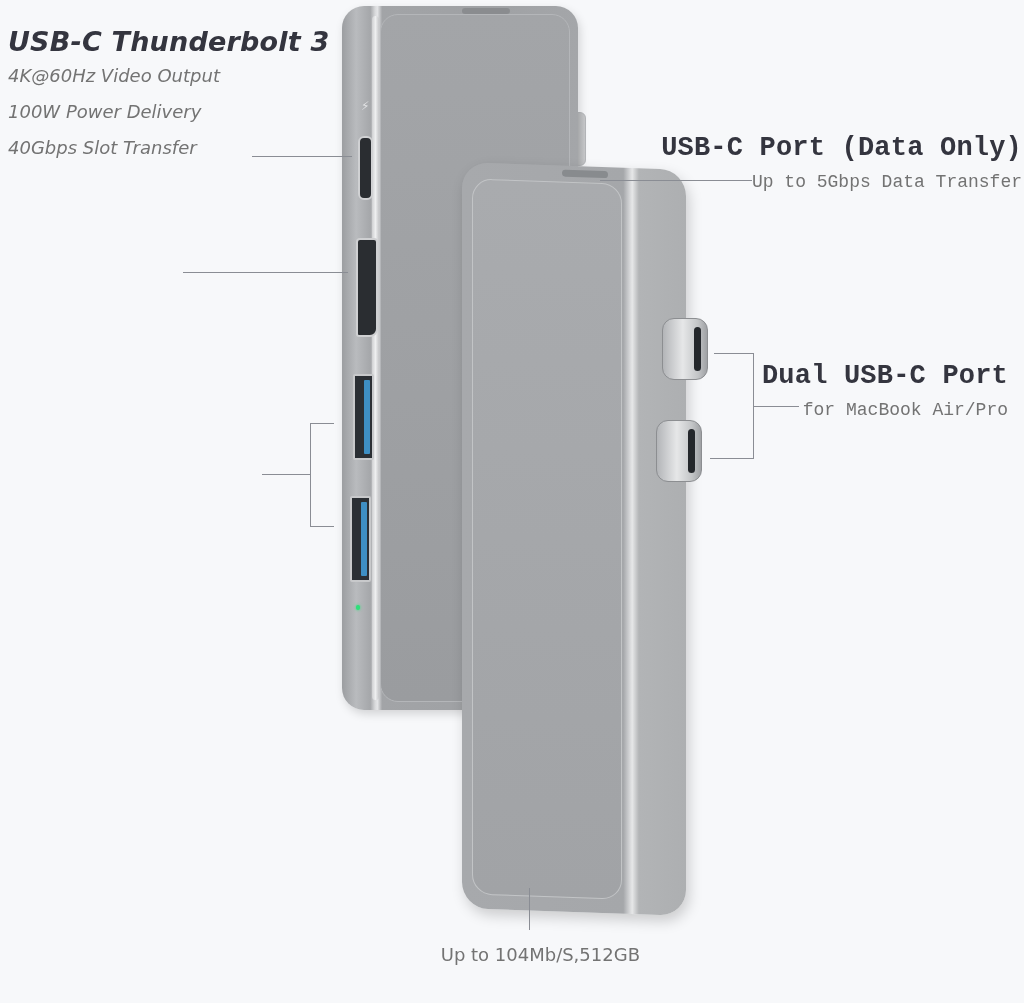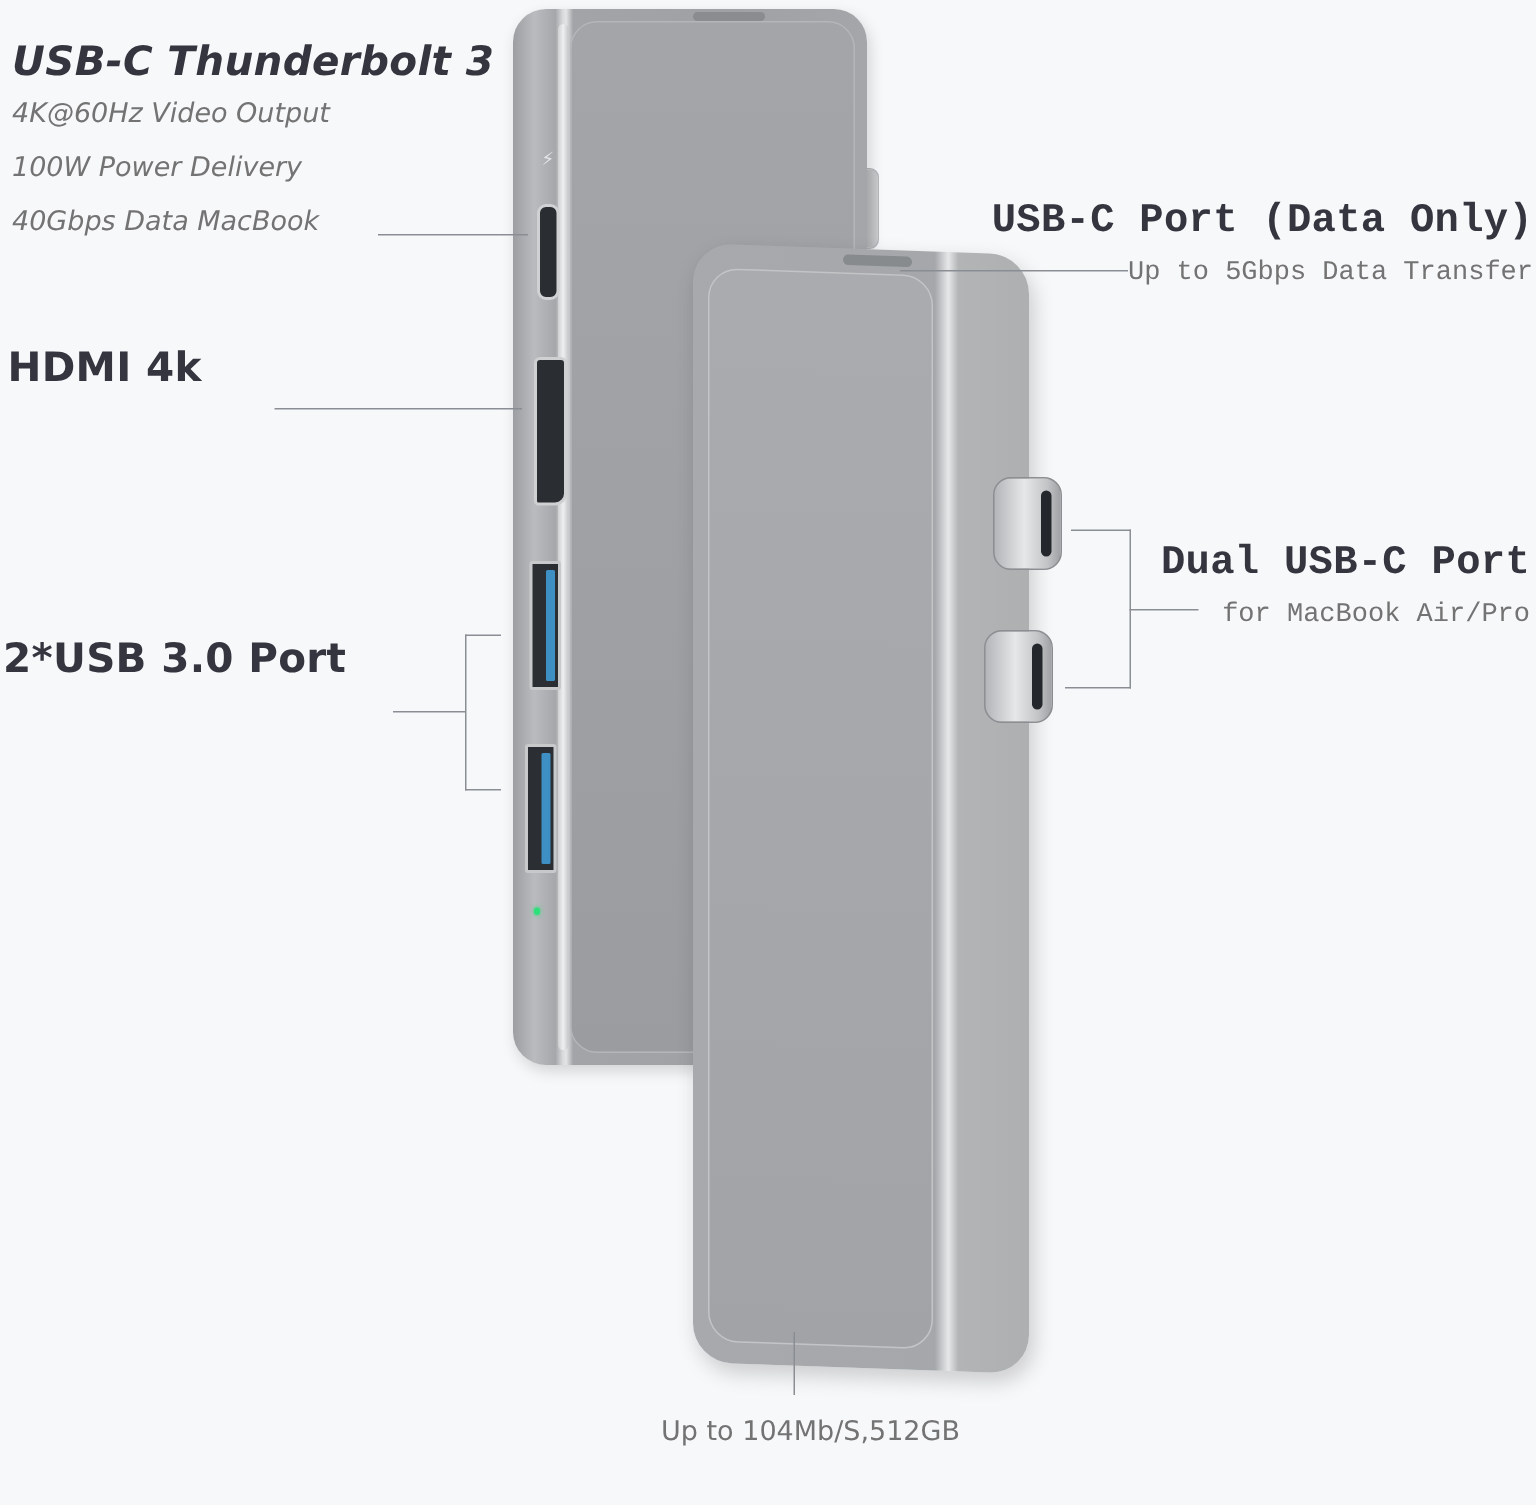--- a/index.html
+++ b/index.html
@@ -90,44 +90,42 @@
   <div class="front-top-port"></div>
   <div class="face"></div>
 </div>
 <div class="usbc-plug plug1"></div>
 <div class="usbc-plug plug2"></div>
 
 <div class="label" style="left:8px; top:26px;font-style:italic;">
   <div class="title">USB-C Thunderbolt 3</div>
   <div class="sub">4K@60Hz Video Output</div>
   <div class="sub">100W Power Delivery</div>
-  <div class="sub">40Gbps Data MacBook</div>
+  <div class="sub">40Gbps Slot Transfer</div>
 </div>
 <div class="line" style="left:252px; top:156px; width:100px; height:1px;"></div>
 
 <div class="label" style="left:5px; top:230px;">
-  <div class="title">HDMI 4k</div>
 </div>
 <div class="line" style="left:183px; top:272px; width:165px; height:1px;"></div>
 
 <div class="label" style="left:2px; top:424px;">
-  <div class="title">2*USB 3.0 Port</div>
 </div>
 <div class="line" style="left:262px; top:474px; width:48px; height:1px;"></div>
 <div class="line" style="left:310px; top:423px; width:1px; height:104px;"></div>
 <div class="line" style="left:310px; top:423px; width:24px; height:1px;"></div>
 <div class="line" style="left:310px; top:526px; width:24px; height:1px;"></div>
 
 <div class="label right" style="right:2px; top:132px;">
   <div class="title">USB-C Port (Data Only)</div>
   <div class="sub">Up to 5Gbps Data Transfer</div>
 </div>
 <div class="line" style="left:600px; top:180px; width:152px; height:1px;"></div>
 
-<div class="label right" style="right:4px; top:360px;">
+<div class="label right" style="right:16px; top:360px;">
   <div class="title">Dual USB-C Port</div>
   <div class="sub">for MacBook Air/Pro</div>
 </div>
 <div class="line" style="left:714px; top:353px; width:40px; height:1px;"></div>
 <div class="line" style="left:710px; top:458px; width:44px; height:1px;"></div>
 <div class="line" style="left:753px; top:353px; width:1px; height:106px;"></div>
 <div class="line" style="left:753px; top:406px; width:46px; height:1px;"></div>
 
 <div class="line" style="left:529px; top:888px; width:1px; height:42px;"></div>
 <div class="label" style="left:420px; top:940px; text-align:center; width:220px;">

